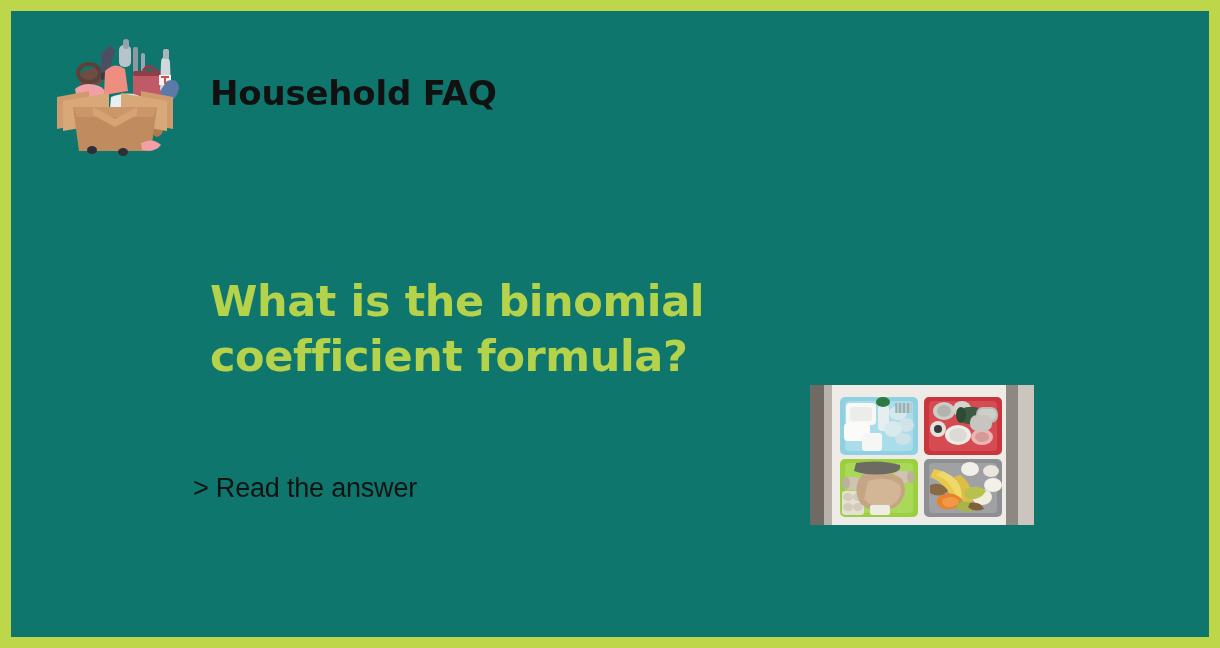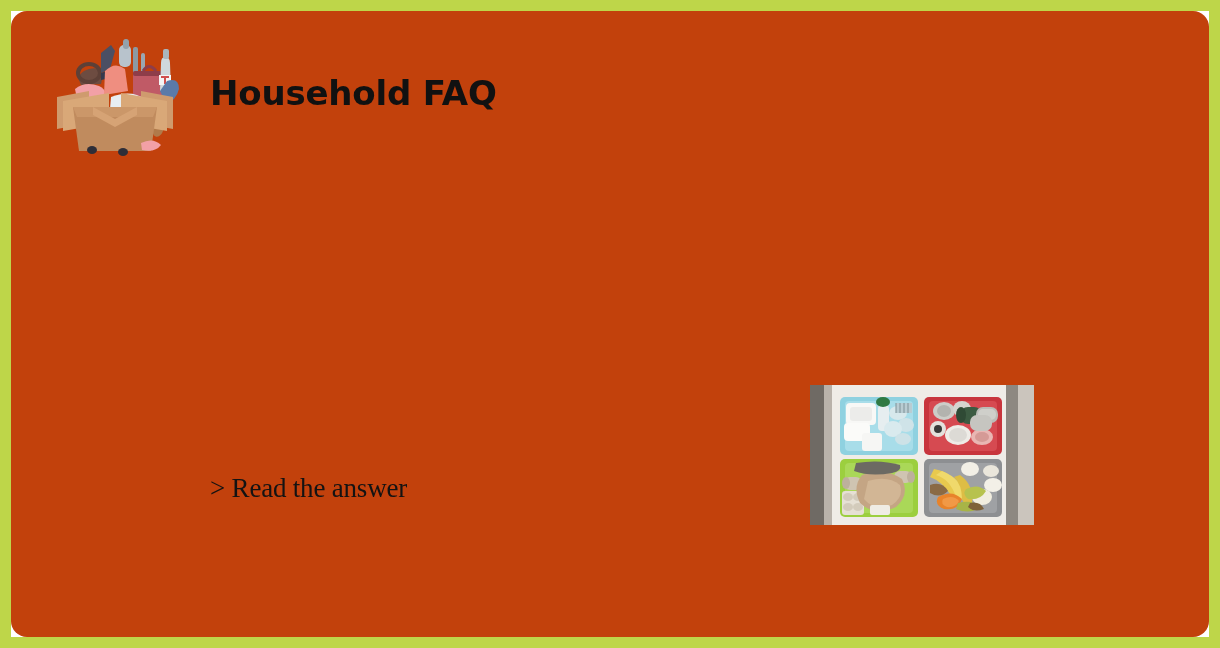--- a/index.html
+++ b/index.html
@@ -21,23 +21,22 @@
     border-top: 11px solid #bed649;
     border-right: 11px solid #bed649;
     border-bottom: 11px solid #bed649;
     overflow: hidden;
   }
   
   #card {
     position: relative;
     width: 100%;
     height: 100%;
-    background: #c2410c;
+    background: #0f766e;
     overflow: hidden;
-    border-radius: 16px;
   }
 
   
   #header {
     position: absolute;
     left: 0;
     top: 0;
     width: 100%;
     height: 150px;
   }
@@ -79,28 +78,28 @@
     font-size: 43px;
     line-height: 55px;
     font-weight: bold;
     color: #b5d24b;
     letter-spacing: -0.4px;
     font-family: "DejaVu Sans", sans-serif;
   }
 
   #read-link {
     position: absolute;
-    left: 199px;
+    left: 182px;
     top: 462px;
     font-size: 27px;
     color: #131313;
     font-weight: normal;
     letter-spacing: -0.2px;
     white-space: nowrap;
-    font-family: Liberation Serif, serif;
+    font-family: Liberation Sans, sans-serif;
     text-decoration: none;
   }
 
   
   #thumb {
     position: absolute;
     left: 799px;
     top: 374px;
     width: 224px;
     height: 140px;
@@ -173,20 +172,21 @@
           <ellipse cx="43" cy="119" rx="5" ry="4" fill="#2e2e38"></ellipse>
           <ellipse cx="74" cy="121" rx="5" ry="4" fill="#2e2e38"></ellipse>
           <path d="M92 112 q12 -6 20 2 q-6 8 -19 5 z" fill="#f2a0a6"></path>
         </svg>
       </div>
 
       <div id="page-title">Household FAQ</div>
 
     </div>
 
+    <div id="headline">What is the binomial coefficient formula?</div>
 
     <a id="read-link" href="#">&gt; Read the answer</a>
 
     <div id="thumb">
       <svg viewBox="0 0 224 140" width="224" height="140" xmlns="http://www.w3.org/2000/svg">
         <defs>
           <clipPath id="thumbclip">
               <rect x="0" y="0" width="224" height="140"></rect>
             </clipPath>
         </defs>

